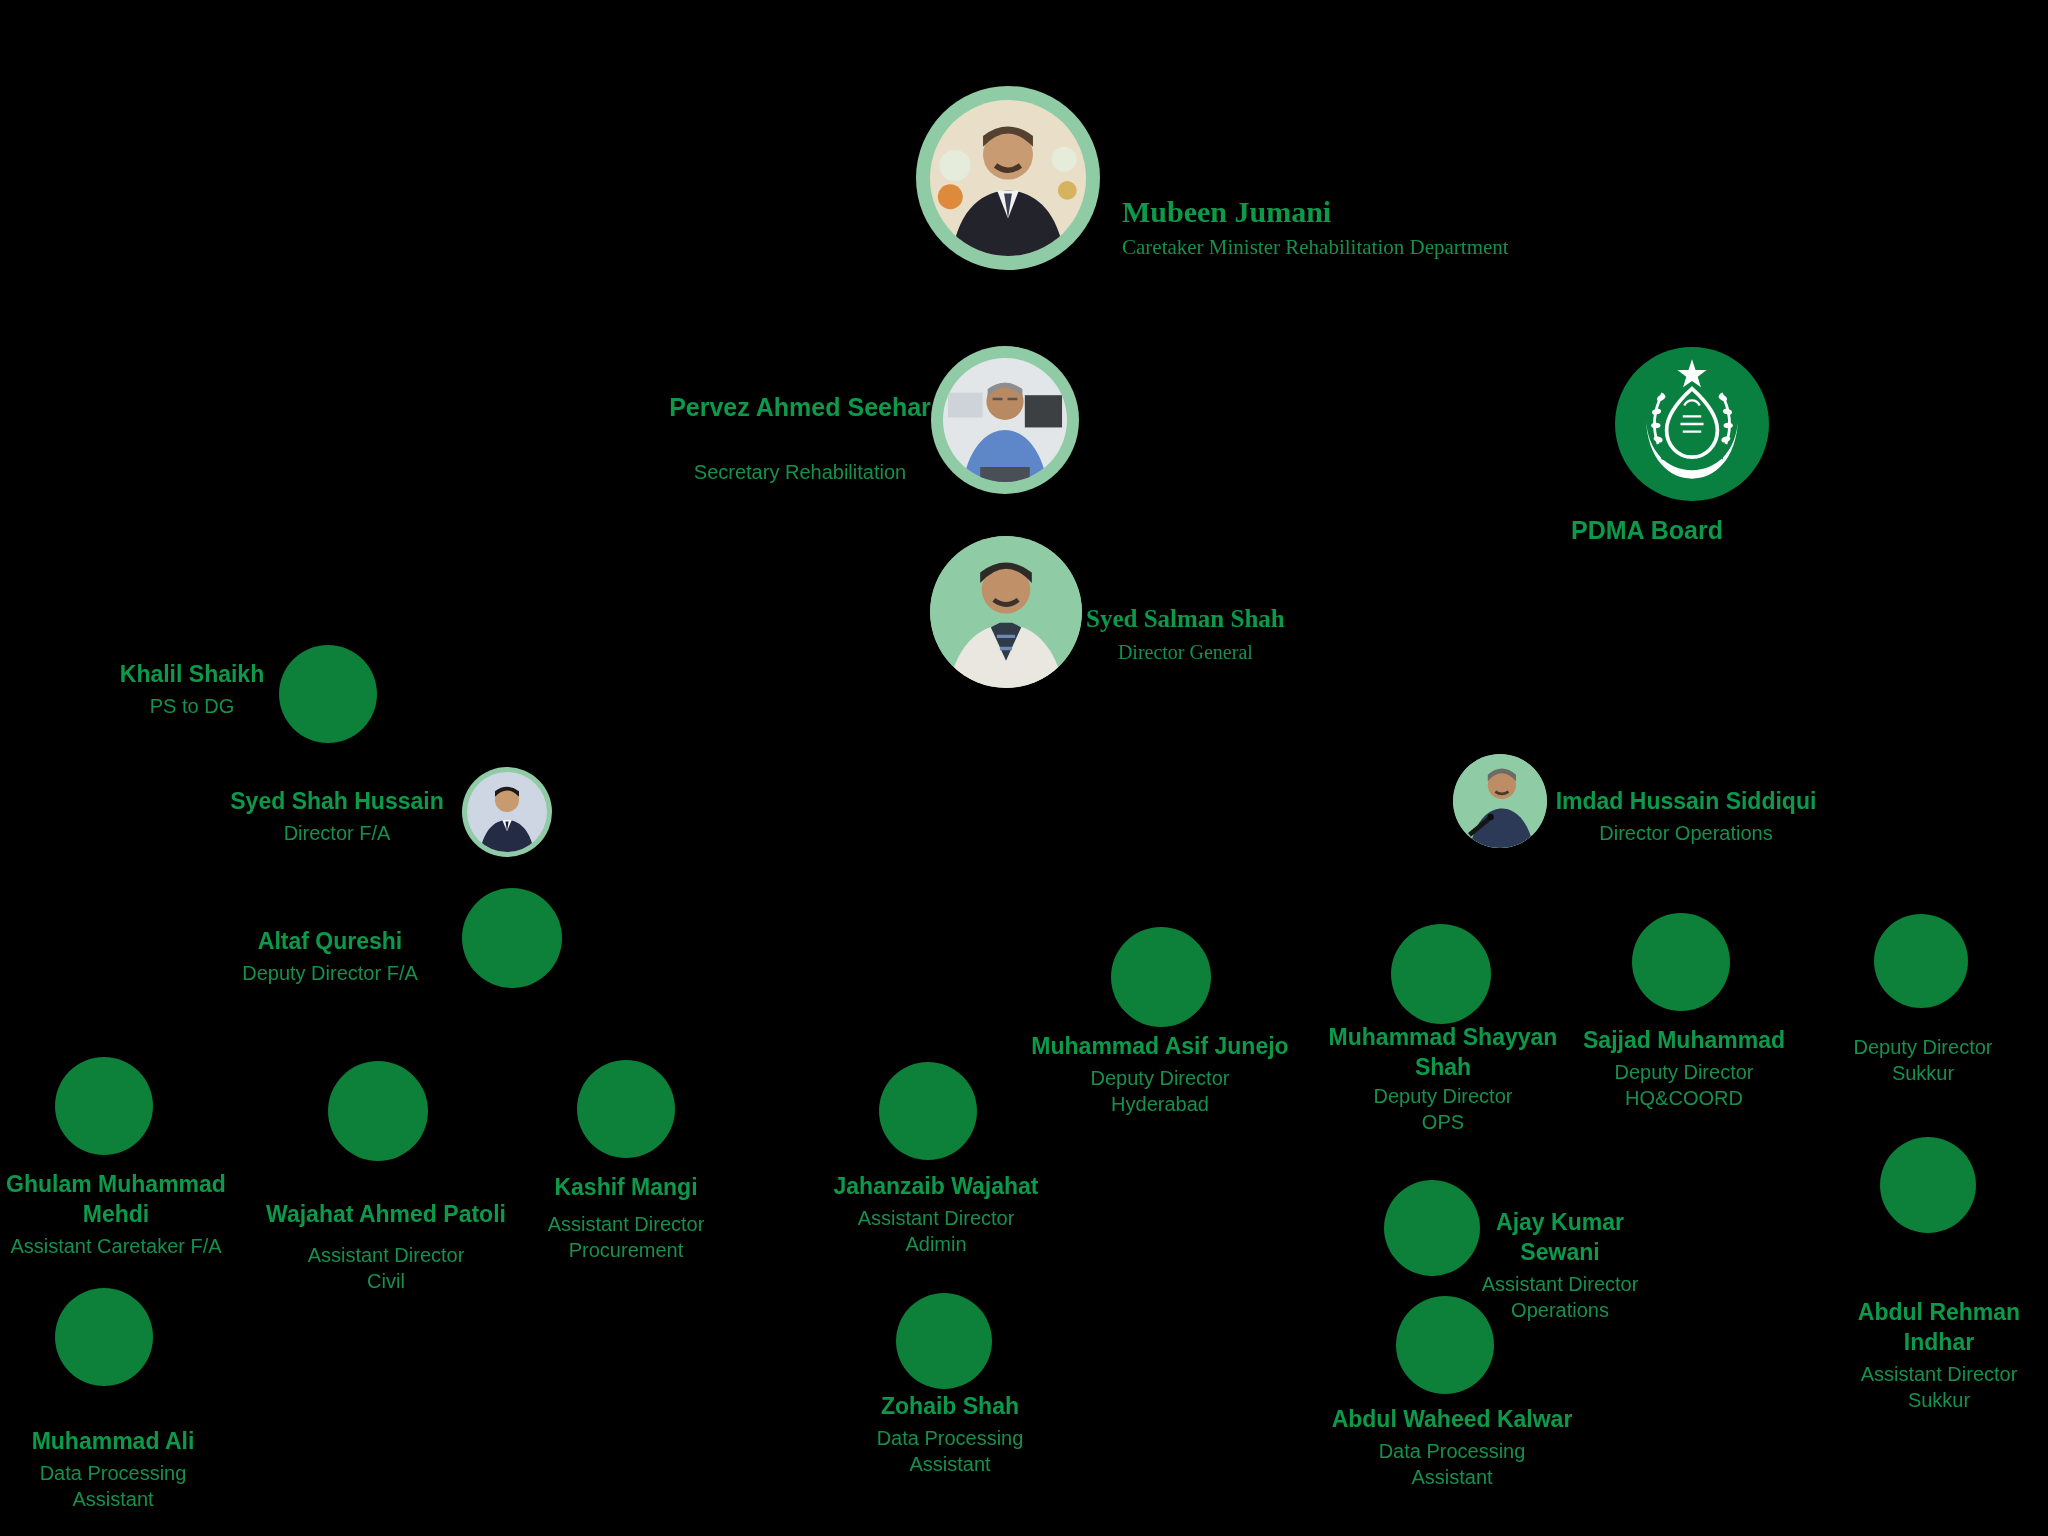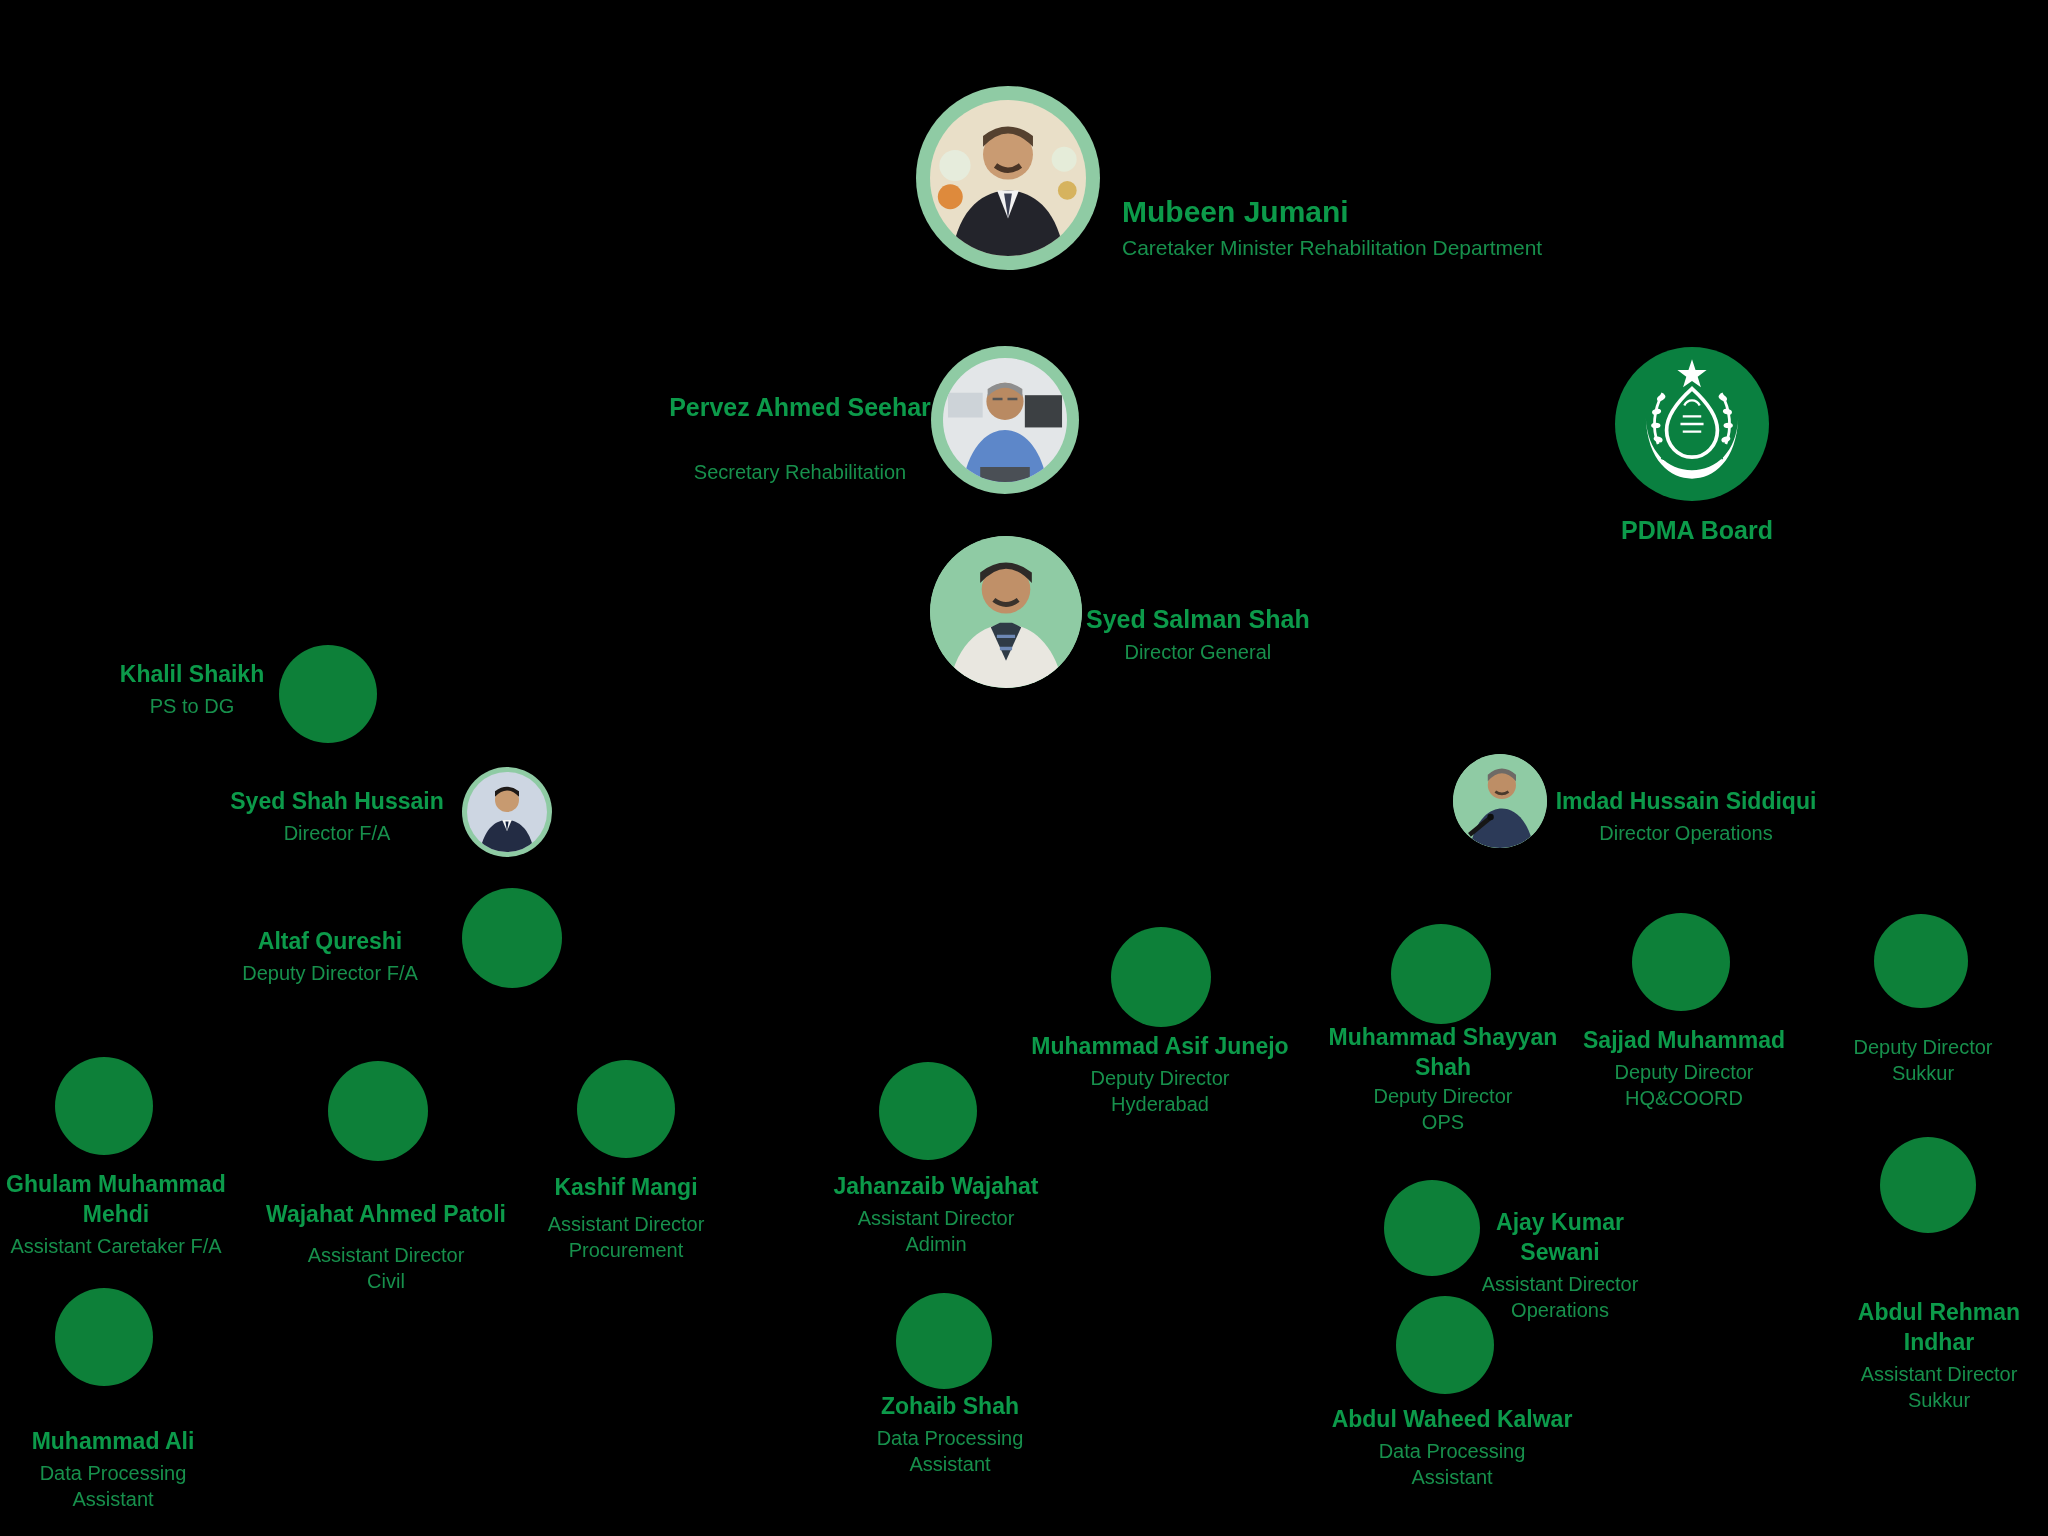--- a/index.html
+++ b/index.html
@@ -24,21 +24,21 @@
   .photo svg { display: block; width: 100%; height: 100%; border-radius: 50%; }
   .logo {
     position: absolute; transform: translate(-50%, -50%);
   }
   .logo svg { display: block; width: 100%; height: 100%; }
   .label {
     position: absolute; transform: translate(-50%, -50%);
     display: flex; flex-direction: column; align-items: center;
     text-align: center; white-space: nowrap;
   }
-  .label.align-left { transform: translate(0, -50%); align-items: flex-start; text-align: center; }
+  .label.align-left { transform: translate(0, -50%); align-items: flex-start; text-align: center; font-family: Liberation Serif, serif; }
   .name  { color: var(--name_text, #0C9A4A); font-weight: bold; font-size: 23px; line-height: 1.3; }
   .title { color: var(--title_text, #17904C); font-size: 20px; line-height: 1.32; }
   .name + .title { margin-top: 3px; }
   .name.xl { font-size: 30px; }
   .name.lg { font-size: 25px; }
   .title.lg { font-size: 21px; }
 </style>
 </head>
 <body>
 
@@ -97,21 +97,21 @@
       <ellipse cx="28" cy="60" rx="3" ry="1.8" transform="rotate(20 28 60)"></ellipse>
       <ellipse cx="70" cy="33" rx="3" ry="1.8" transform="rotate(35 70 33)"></ellipse>
       <ellipse cx="73" cy="42" rx="3" ry="1.8" transform="rotate(15 73 42)"></ellipse>
       <ellipse cx="73.5" cy="51" rx="3" ry="1.8"></ellipse>
       <ellipse cx="72" cy="60" rx="3" ry="1.8" transform="rotate(-20 72 60)"></ellipse>
     </g>
     <path d="M20 46 C21 68 34 80 50 80 C66 80 79 68 80 46 C79 74 64 85.5 50 85.5 C36 85.5 21 74 20 46 Z" fill="#ffffff"></path>
     <path d="M30 72 Q50 80 70 72" stroke="#0A8040" stroke-width="1.4" fill="none" stroke-dasharray="3 2"></path>
   </svg>
 </div>
-<div class="label" style="left:1697px; top:530px;">
+<div class="label" style="left:1647px; top:530px;">
   <span class="name lg">PDMA Board</span>
 </div>
 
 <div class="photo" style="left:1006px; top:612px; width:152px; height:152px;">
   <svg viewBox="0 0 100 100" preserveAspectRatio="xMidYMid slice">
     <rect width="100" height="100" fill="#8fcba4"></rect>
     <circle cx="50" cy="35" r="16" fill="#c09068"></circle>
     <path d="M33 31 Q50 12 67 31 L67 24 Q50 11 33 24 Z" fill="#2e2a28"></path>
     <path d="M42 42 Q50 48 58 42" stroke="#3a322c" stroke-width="3.2" fill="none"></path>
     <path d="M12 100 C18 68 36 58 50 58 C64 58 82 68 88 100 Z" fill="#e9e7e0"></path>

